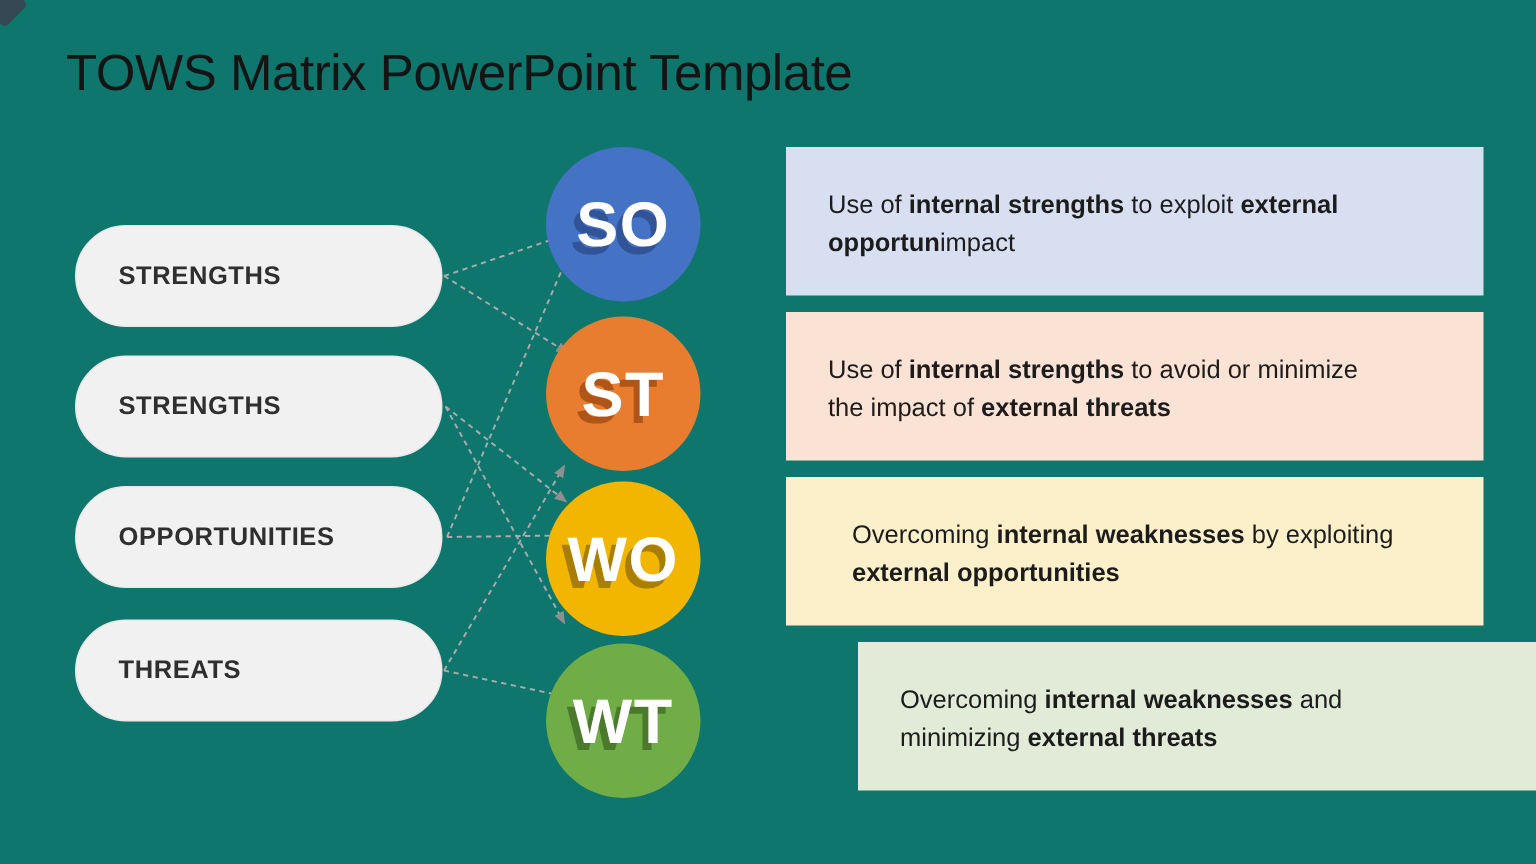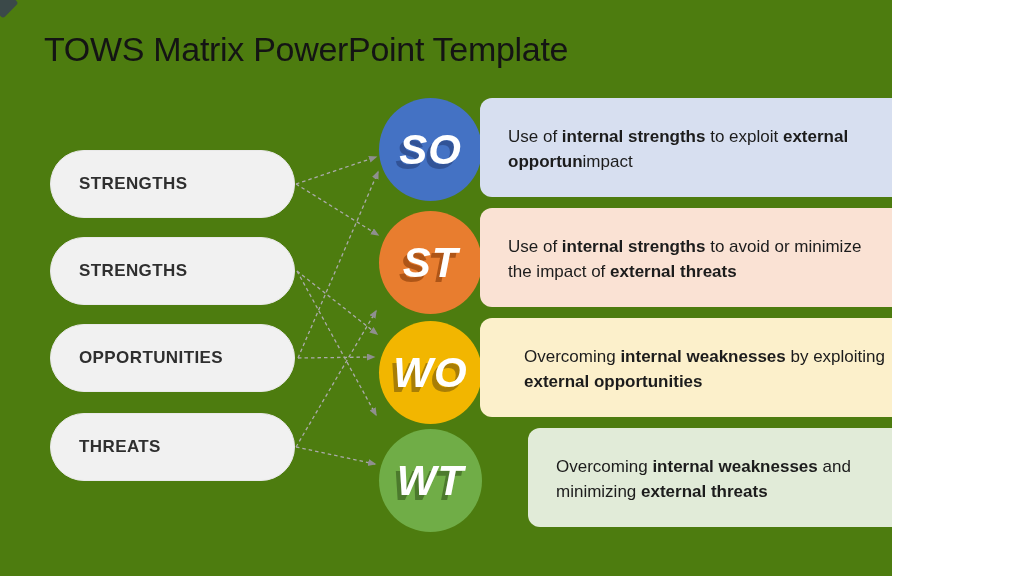--- a/index.html
+++ b/index.html
@@ -1,46 +1,46 @@
 <!DOCTYPE html>
 <html><head>
 <meta charset="utf-8">
 <style>
   html,body{margin:0;padding:0;background:#ffffff;}
   .stage{
-    position:relative;width:892px;height:576px;background:#4d7c0f;
+    position:relative;width:1024px;height:576px;background:#0f766e;
     overflow:hidden;font-family:"Liberation Sans",sans-serif;
   }
   .corner-mark{
     position:absolute;left:-8px;top:-8px;width:22px;height:22px;
     background:#3a4450;transform:rotate(45deg);border-radius:3px;opacity:.9;
   }
   .slide-title{
     position:absolute;left:44px;top:30px;margin:0;
     font-size:34px;font-weight:400;letter-spacing:-0.3px;color:#141414;
   }
   .pill{
     position:absolute;left:50px;width:245px;height:68px;
     background:#f1f1f1;border:1px solid #e9e9e9;border-radius:34px;
     display:flex;align-items:center;box-sizing:border-box;padding-left:28px;
   }
   .pill-label{
     font-size:17px;font-weight:700;color:#2f2f2f;letter-spacing:0.4px;
   }
   .arrows{position:absolute;left:0;top:0;width:1024px;height:576px;pointer-events:none;}
   .circle{
-    position:absolute;left:379px;width:103px;height:103px;border-radius:50%;
-    display:flex;align-items:center;justify-content:center;font-style:italic;
+    position:absolute;left:364px;width:103px;height:103px;border-radius:50%;
+    display:flex;align-items:center;justify-content:center;
   }
   .circle-label{
     font-size:42px;font-weight:800;color:#ffffff;letter-spacing:1px;
     font-family:"Liberation Sans",sans-serif;
   }
   .desc-box{
-    position:absolute;left:480px;width:465px;height:99px;border-radius:12px;
+    position:absolute;left:524px;width:465px;height:99px;border-radius:0;
     display:flex;align-items:center;box-sizing:border-box;
     padding:6px 30px 2px 28px;
   }
   .desc-text{
     font-size:17px;line-height:1.44;color:#1c1c1c;white-space:pre-line;
   }
   .desc-text b{font-weight:700;}
 </style>
 </head>
 <body>

